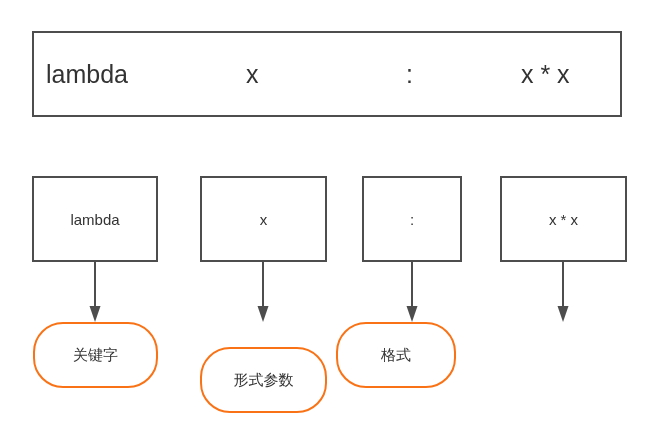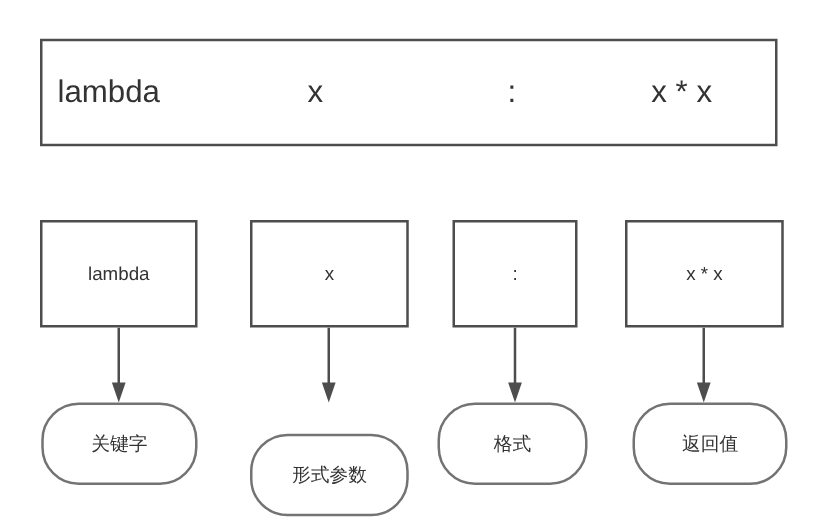--- a/index.html
+++ b/index.html
@@ -79,34 +79,34 @@
   .connector.c1 { left: 263px; }
   .connector.c2 { left: 412px; }
   .connector.c3 { left: 563px; }
   .connector svg { display: block; }
 
   
   .term-node {
     position: absolute;
     top: 322px;
     height: 66px;
-    border: 2px solid #737373;
+    border: 2px solid #f97316;
     border-radius: 30px;
     background: #ffffff;
     box-sizing: border-box;
     display: flex;
     align-items: center;
     justify-content: center;
     font-size: 15px;
     color: #333333;
     white-space: nowrap;
   }
   .term-node.n0 { left: 33px;  width: 125px; }
   .term-node.n1 { left: 200px; width: 127px; margin-top: 25px; }
-  .term-node.n2 { left: 350px; width: 120px; }
+  .term-node.n2 { left: 336px; width: 120px; }
   .term-node.n3 { left: 506px; width: 124px; }
 </style>
 </head>
 <body>
 
 <div id="diagram-root">
 
   <div class="expr-bar">
     <span class="expr-token t0">lambda</span>
     <span class="expr-token t1">x</span>
@@ -140,15 +140,14 @@
   <div class="connector c3">
     <svg width="14" height="62" viewBox="0 0 14 62">
       <line x1="7" y1="0" x2="7" y2="48" stroke="#4d4d4d" stroke-width="2"></line>
       <polygon points="7,60 1.5,44 12.5,44" fill="#4d4d4d"></polygon>
     </svg>
   </div>
 
   <div class="term-node n0">关键字</div>
   <div class="term-node n1">形式参数</div>
   <div class="term-node n2">格式</div>
-  <div class="term-node n3">返回值</div>
 
 </div>
 
 </body></html>

